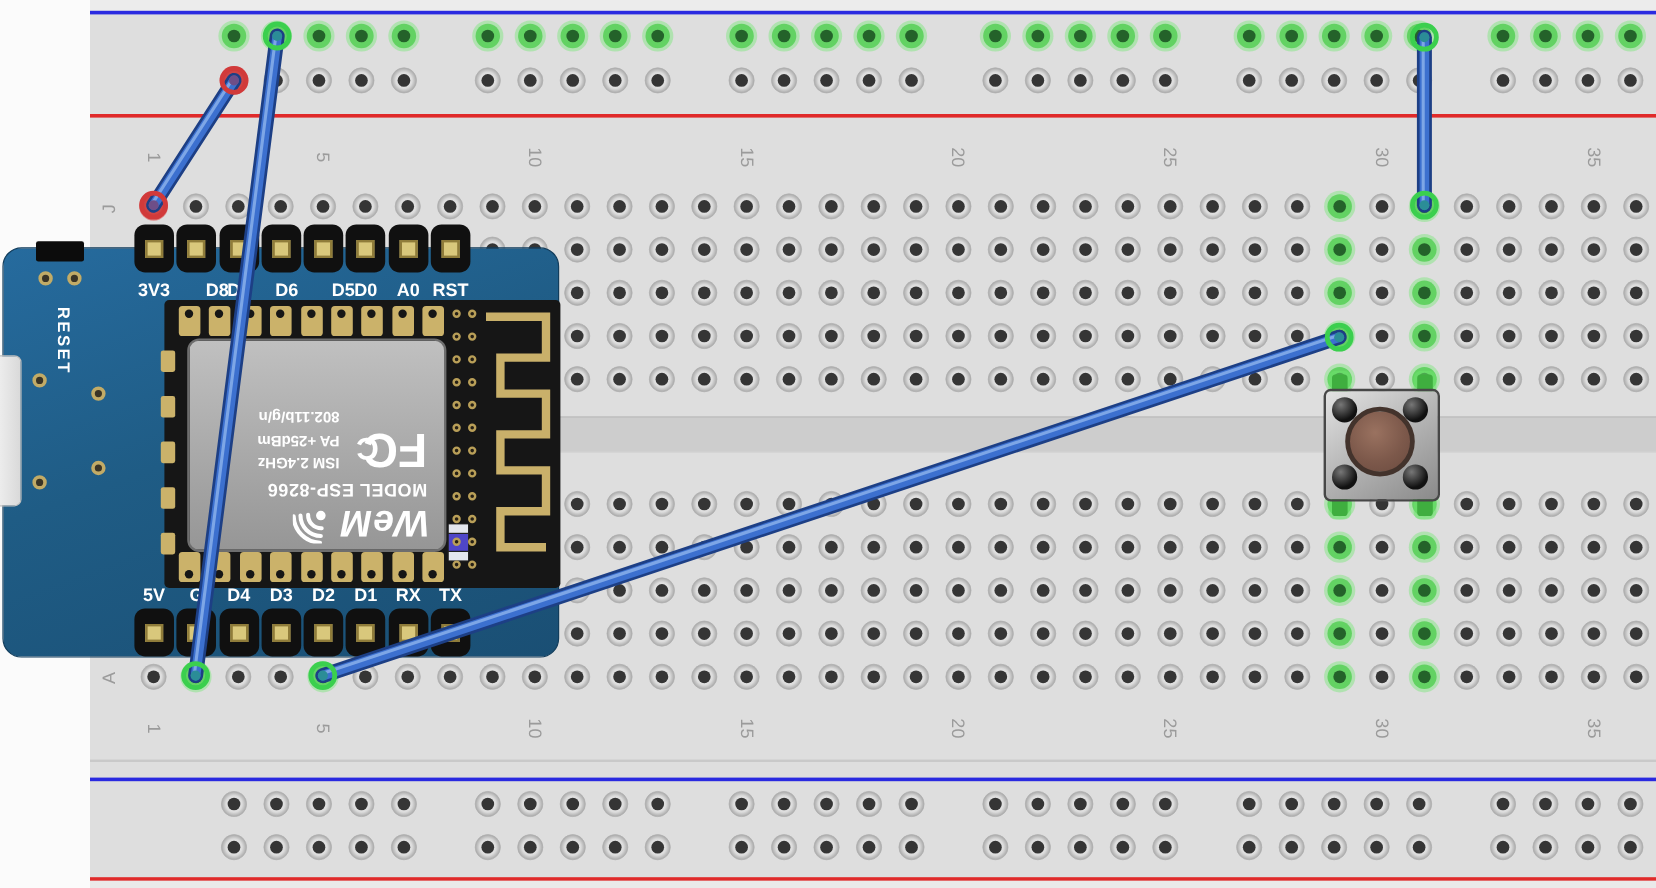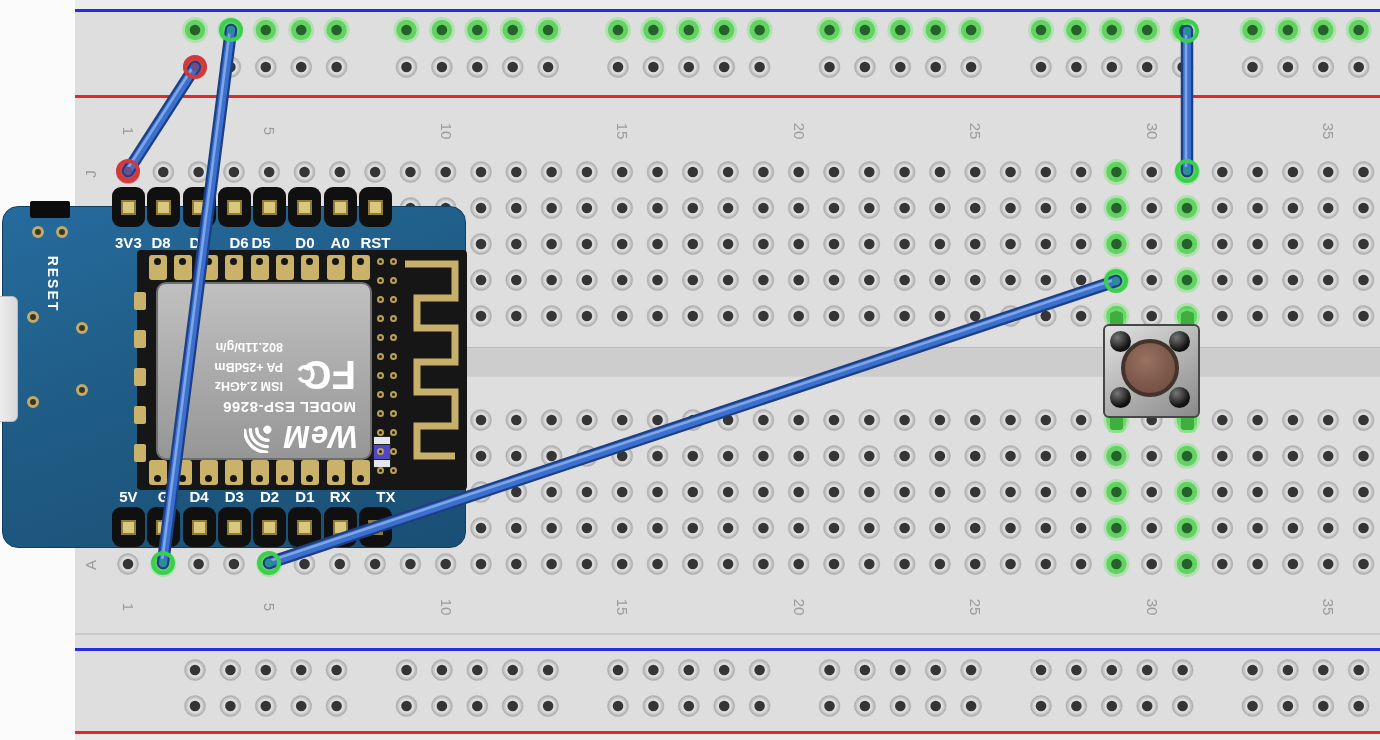--- a/index.html
+++ b/index.html
@@ -2223,37 +2223,37 @@
         <div class="mvia" style="left: 253px; top: 160px;"></div>
         <div class="mvia" style="left: 240px; top: 179px;"></div>
         <div class="mvia" style="left: 253px; top: 179px;"></div>
         <div class="mvia" style="left: 240px; top: 198px;"></div>
         <div class="mvia" style="left: 253px; top: 198px;"></div>
         <div class="mvia" style="left: 240px; top: 217px;"></div>
         <div class="mvia" style="left: 253px; top: 217px;"></div>
       </div>
     <div id="pin-labels-top">
         <div class="pin-label" style="left: 106.4px; top: 28px;">3V3</div>
-        <div class="pin-label" style="left: 139px; top: 28px;">D8</div>
+        <div class="pin-label" style="left: 159px; top: 28px;">D8</div>
         <div class="pin-label" style="left: 177px; top: 28px;">D7</div>
         <div class="pin-label" style="left: 217px; top: 28px;">D6</div>
-        <div class="pin-label" style="left: 239px; top: 28px;">D5</div>
+        <div class="pin-label" style="left: 264px; top: 28px;">D5</div>
         <div class="pin-label" style="left: 282.9px; top: 28px;">D0</div>
         <div class="pin-label" style="left: 318.2px; top: 28px;">A0</div>
         <div class="pin-label" style="left: 353.5px; top: 28px;">RST</div>
       </div>
     <div id="pin-labels-bottom">
         <div class="pin-label" style="left: 106.4px; top: 282px;">5V</div>
         <div class="pin-label" style="left: 141.7px; top: 282px;">G</div>
         <div class="pin-label" style="left: 177px; top: 282px;">D4</div>
         <div class="pin-label" style="left: 212.3px; top: 282px;">D3</div>
         <div class="pin-label" style="left: 247.6px; top: 282px;">D2</div>
         <div class="pin-label" style="left: 282.9px; top: 282px;">D1</div>
         <div class="pin-label" style="left: 318.2px; top: 282px;">RX</div>
-        <div class="pin-label" style="left: 353.5px; top: 282px; text-align: right;">TX</div>
+        <div class="pin-label" style="left: 353.5px; top: 282px;">TX</div>
       </div>
   </div>
 
   <div id="button">
     <div class="btn-leg" style="left:7px;top:-12px;"></div>
     <div class="btn-leg" style="left:78px;top:-12px;"></div>
     <div class="btn-leg" style="left:7px;top:90px;"></div>
     <div class="btn-leg" style="left:78px;top:90px;"></div>
     <div class="body"></div>
     <div class="btn-pin" style="left:7px;top:7px;"></div>

